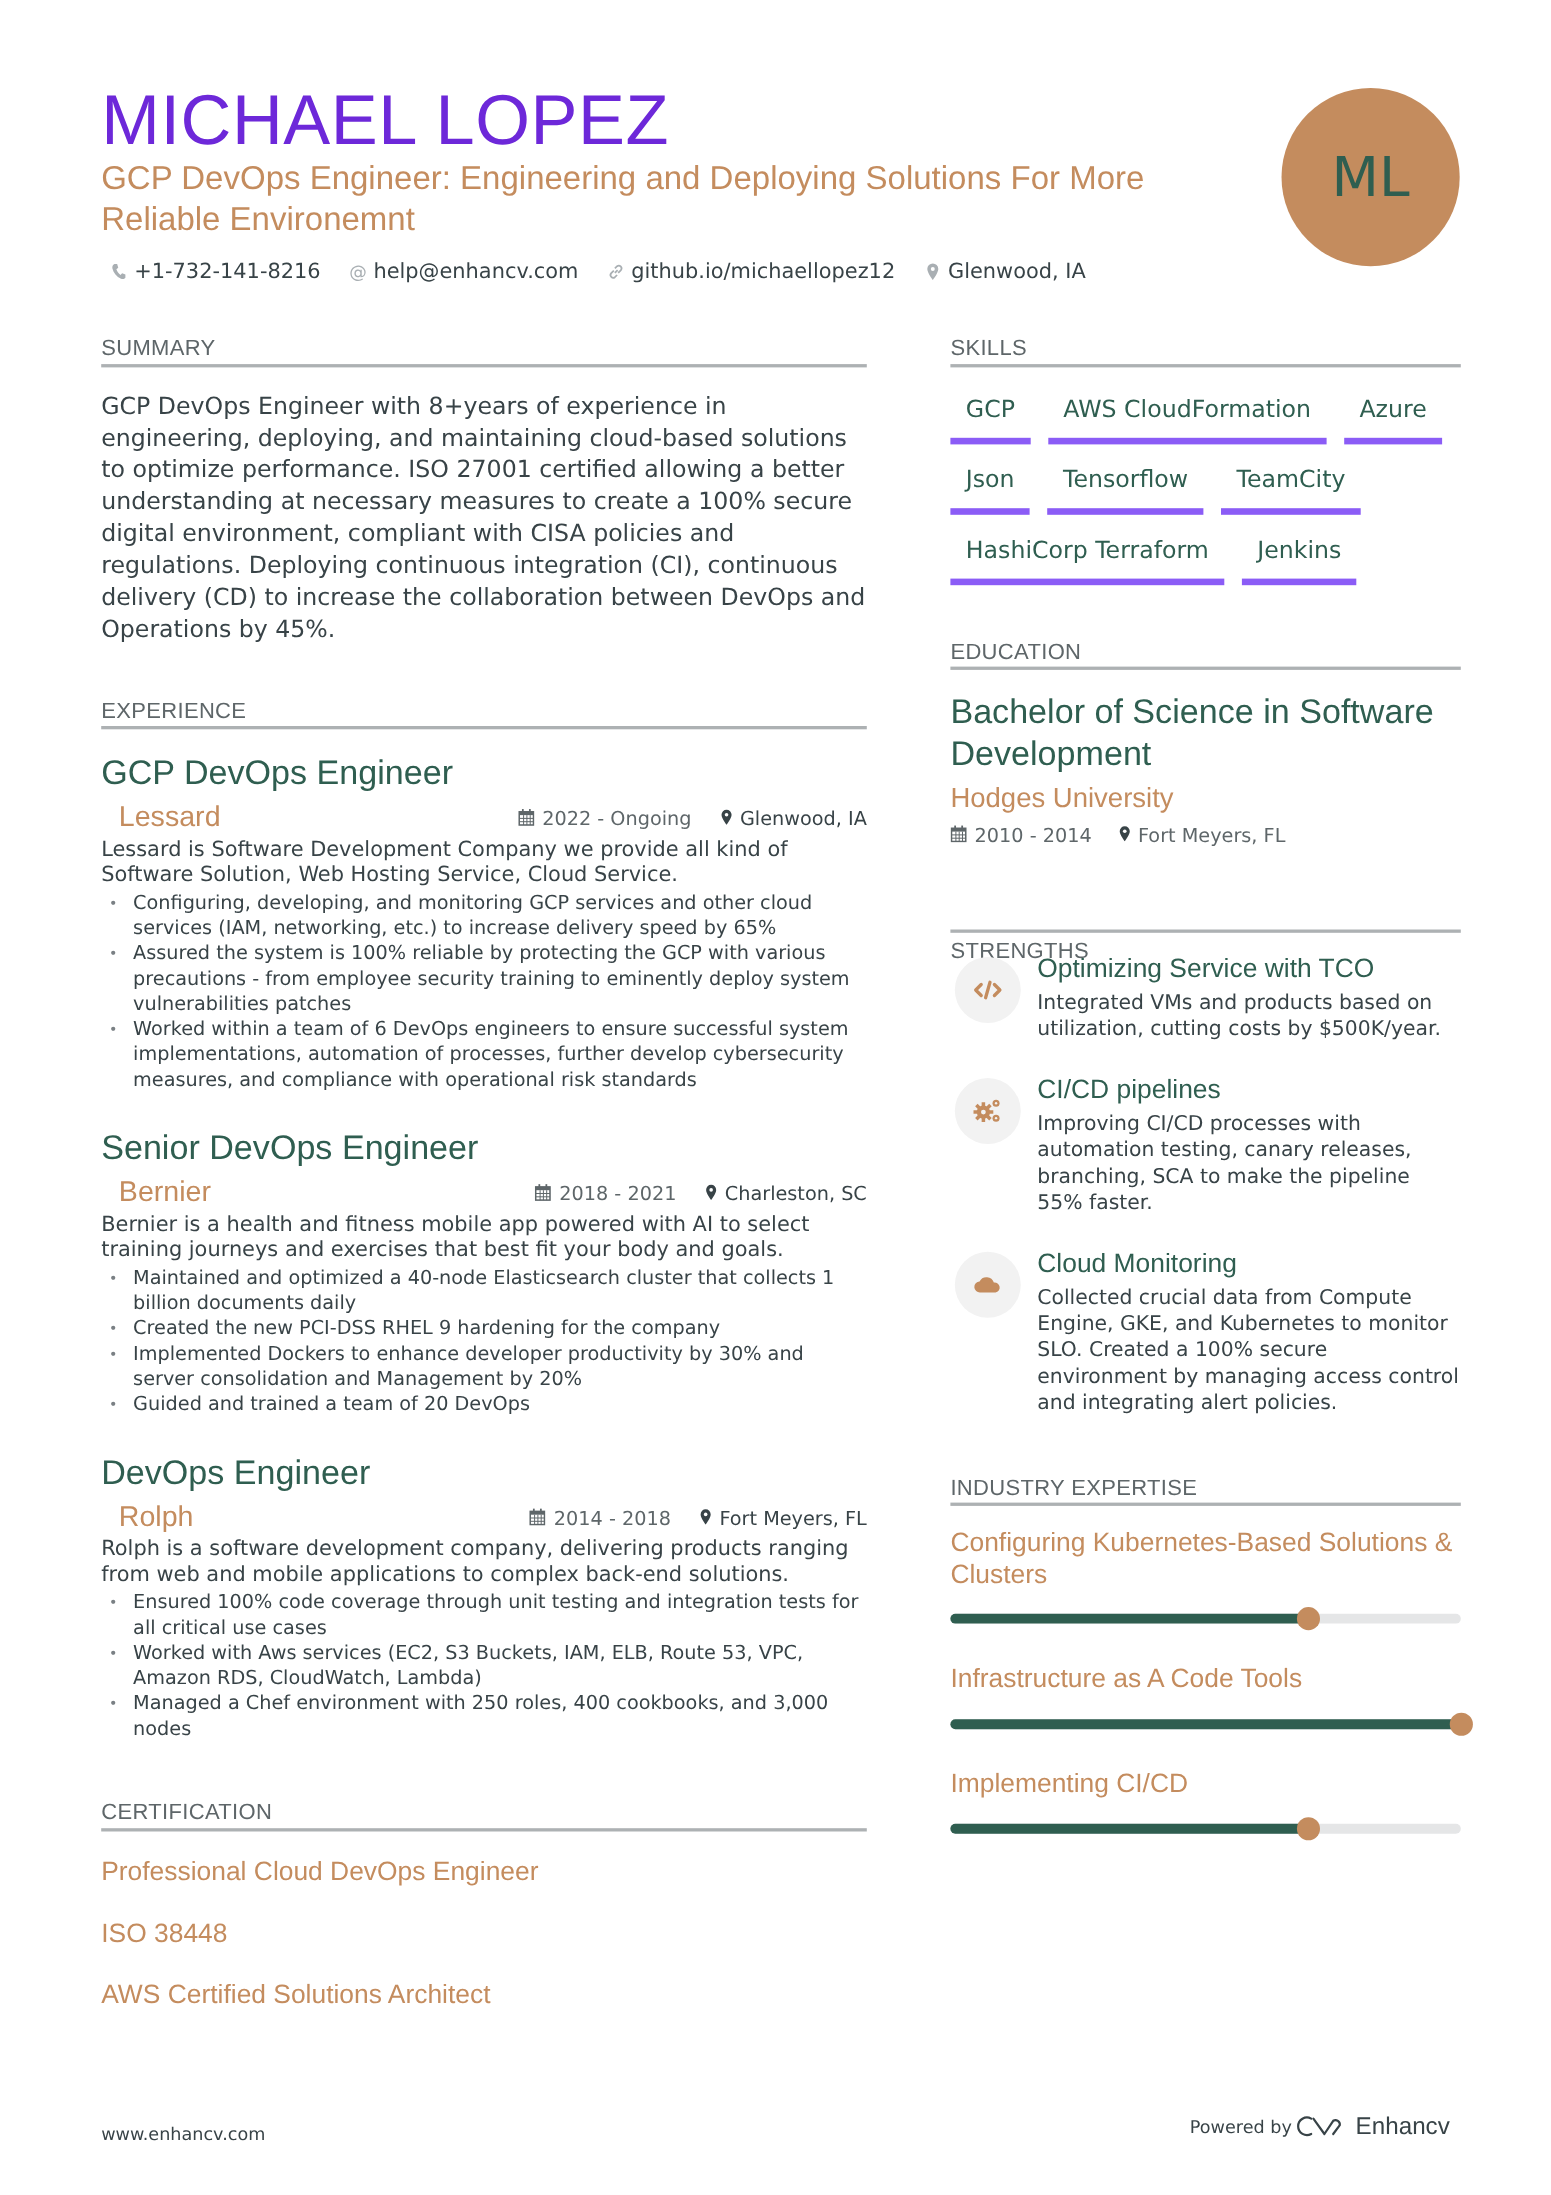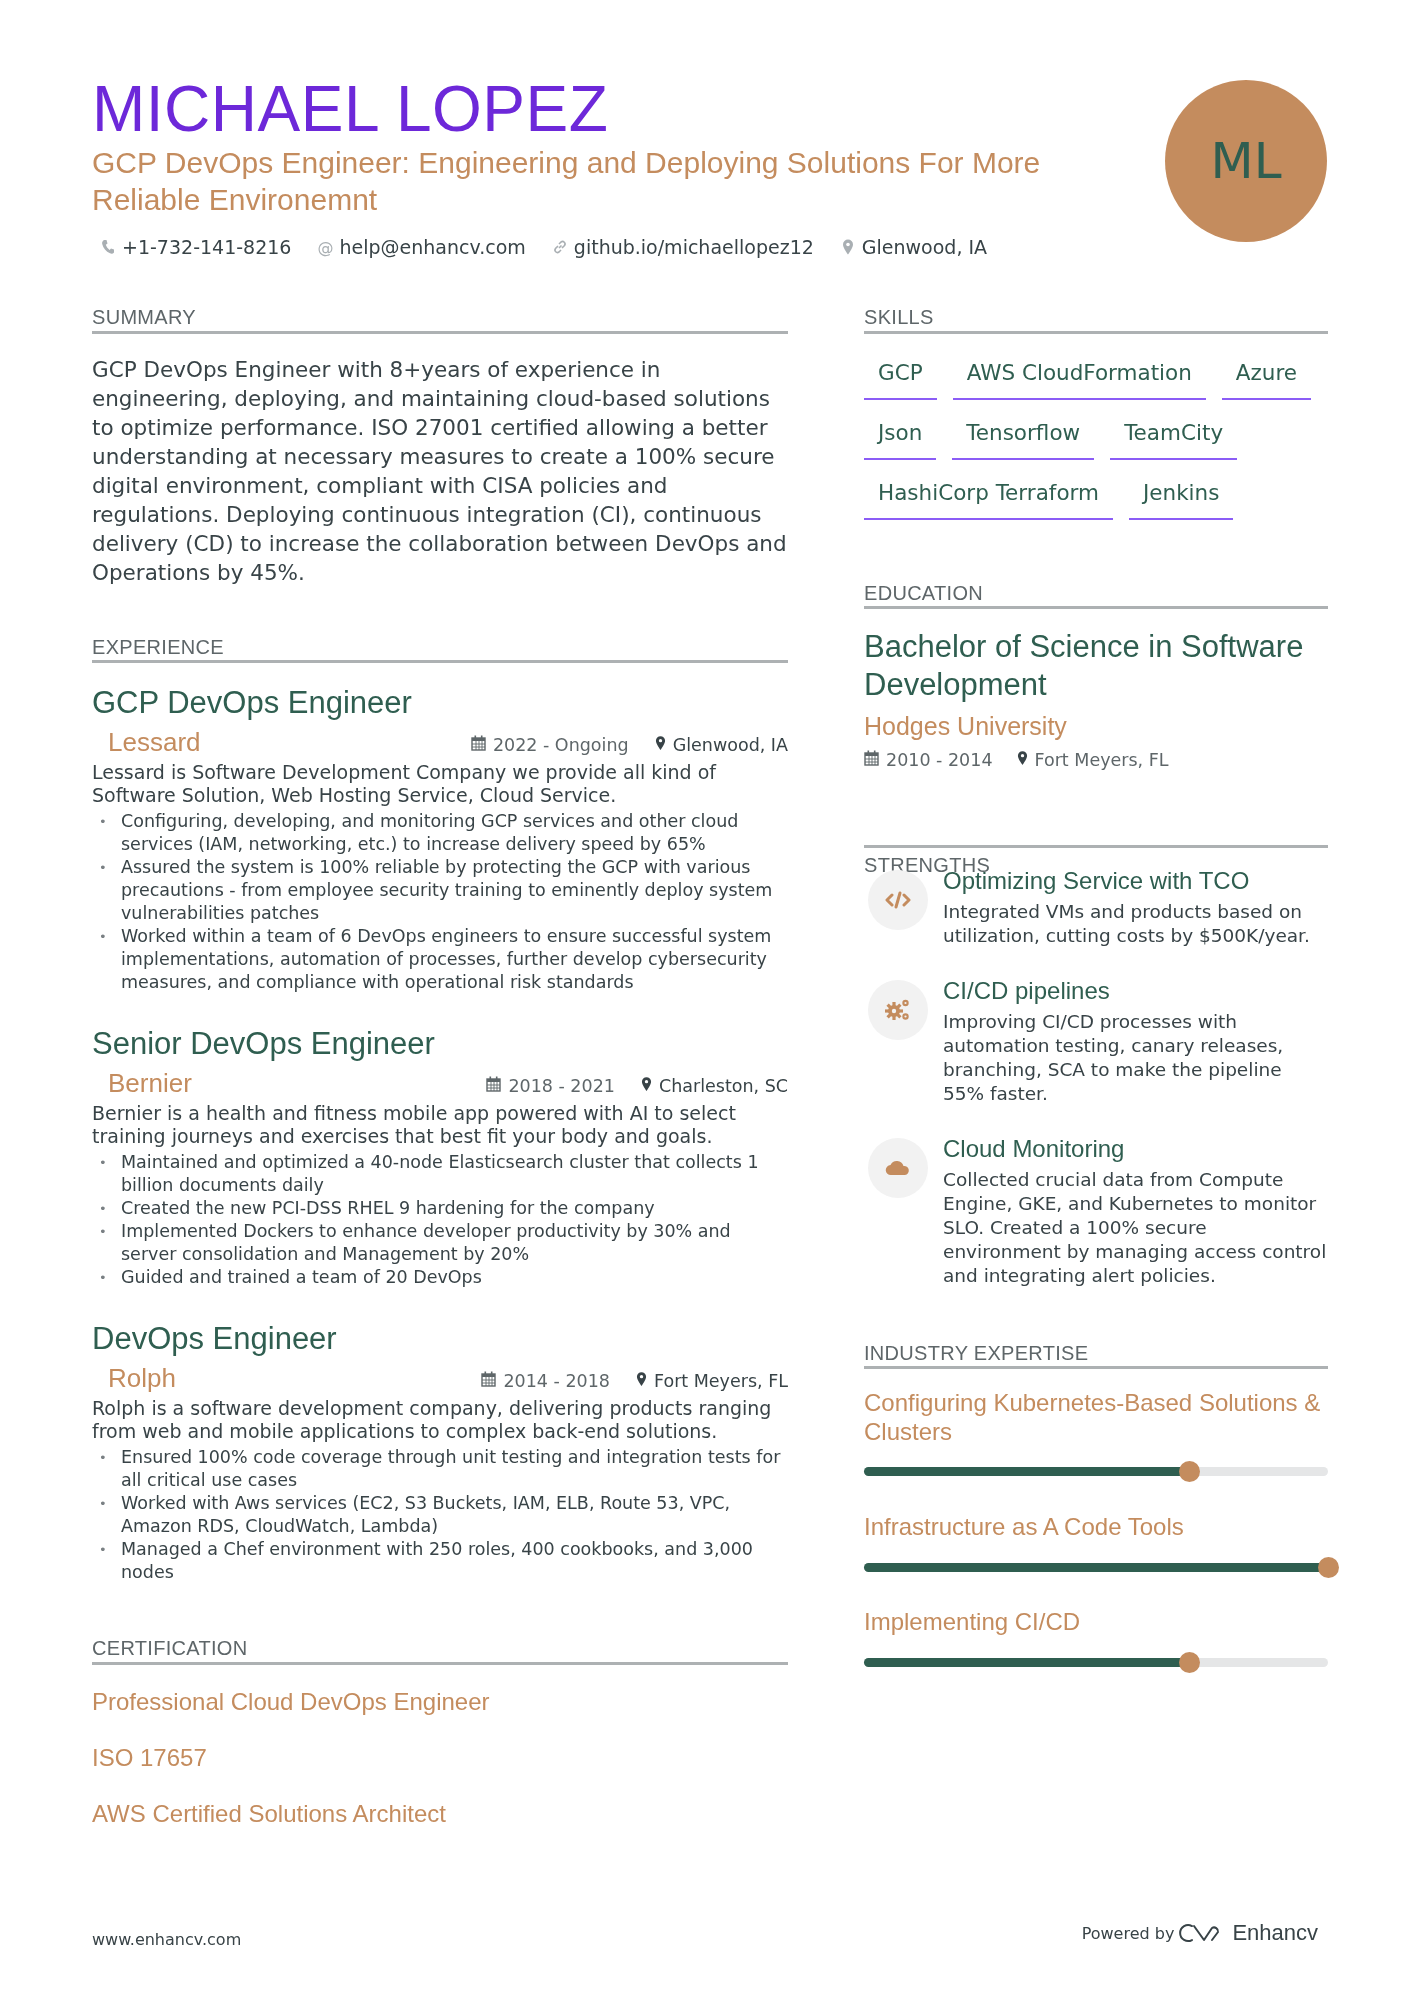--- a/index.html
+++ b/index.html
@@ -39,21 +39,21 @@
   .exp-bullets { list-style: none; margin-top: 3px; }
   .exp-bullets li { position: relative; padding-left: 29px; font-size: 17.5px; line-height: 23px; color: #384347; }
   .exp-bullets li::before { content: "•"; position: absolute; left: 7px; top: 0; color: #7A8084; font-size: 13px; }
 
   
   .cert { position: absolute; left: 92px; font-family: "Liberation Sans", sans-serif; font-size: 24px; color: #C48C5E; }
 
   
   .skills { position: absolute; left: 864px; top: 356px; width: 464px; }
   .skill-row { display: flex; gap: 16px; margin-bottom: 16px; }
-  .skill { font-size: 21.5px; color: #2F5E50; padding: 4px 14px 12px 14px; border-bottom: 2px solid #8b5cf6; line-height: 26px; }
+  .skill { font-size: 21.5px; color: #2F5E50; padding: 4px 14px 12px 14px; border-bottom: 6px solid #8b5cf6; line-height: 26px; }
 
   
   .edu-degree { position: absolute; left: 864px; top: 628px; width: 464px; font-family: "Liberation Sans", sans-serif; font-size: 31px; line-height: 38px; color: #2F5E50; }
   .edu-school { position: absolute; left: 864px; top: 712px; font-family: "Liberation Sans", sans-serif; font-size: 25px; color: #C48C5E; }
   .edu-meta { position: absolute; left: 864px; top: 750px; display: flex; gap: 24px; font-size: 17.5px; color: #5E6669; }
 
   
   .strength { position: absolute; left: 864px; width: 464px; }
   .str-icon { position: absolute; left: 4px; top: 4px; width: 60px; height: 60px; border-radius: 50%; background: #F2F2F2; display: flex; align-items: center; justify-content: center; color: #C48C5E; font-size: 20px; font-weight: bold; }
   .str-body { position: absolute; left: 79px; top: 0; width: 385px; }
@@ -230,21 +230,21 @@
   <ul class="exp-bullets">
     <li>Ensured 100% code coverage through unit testing and integration tests for all critical use cases</li>
     <li>Worked with Aws services (EC2, S3 Buckets, IAM, ELB, Route 53, VPC, Amazon RDS, CloudWatch, Lambda)</li>
     <li>Managed a Chef environment with 250 roles, 400 cookbooks, and 3,000 nodes</li>
   </ul>
 </div>
 
 <div class="sec-title left-x" style="top:1637px;">CERTIFICATION</div>
 <div class="sec-rule left-x left-w" style="top:1662px;"></div>
 <div class="cert" style="top:1688px;">Professional Cloud DevOps Engineer</div>
-<div class="cert" style="top:1744px;">ISO 17657</div>
+<div class="cert" style="top:1744px;">ISO 38448</div>
 <div class="cert" style="top:1800px;">AWS Certified Solutions Architect</div>
 
 <div class="sec-title right-x" style="top:306px;">SKILLS</div>
 <div class="sec-rule right-x right-w" style="top:331px;"></div>
 <div class="skills">
   <div class="skill-row">
     <span class="skill">GCP</span>
     <span class="skill">AWS CloudFormation</span>
     <span class="skill">Azure</span>
   </div>

